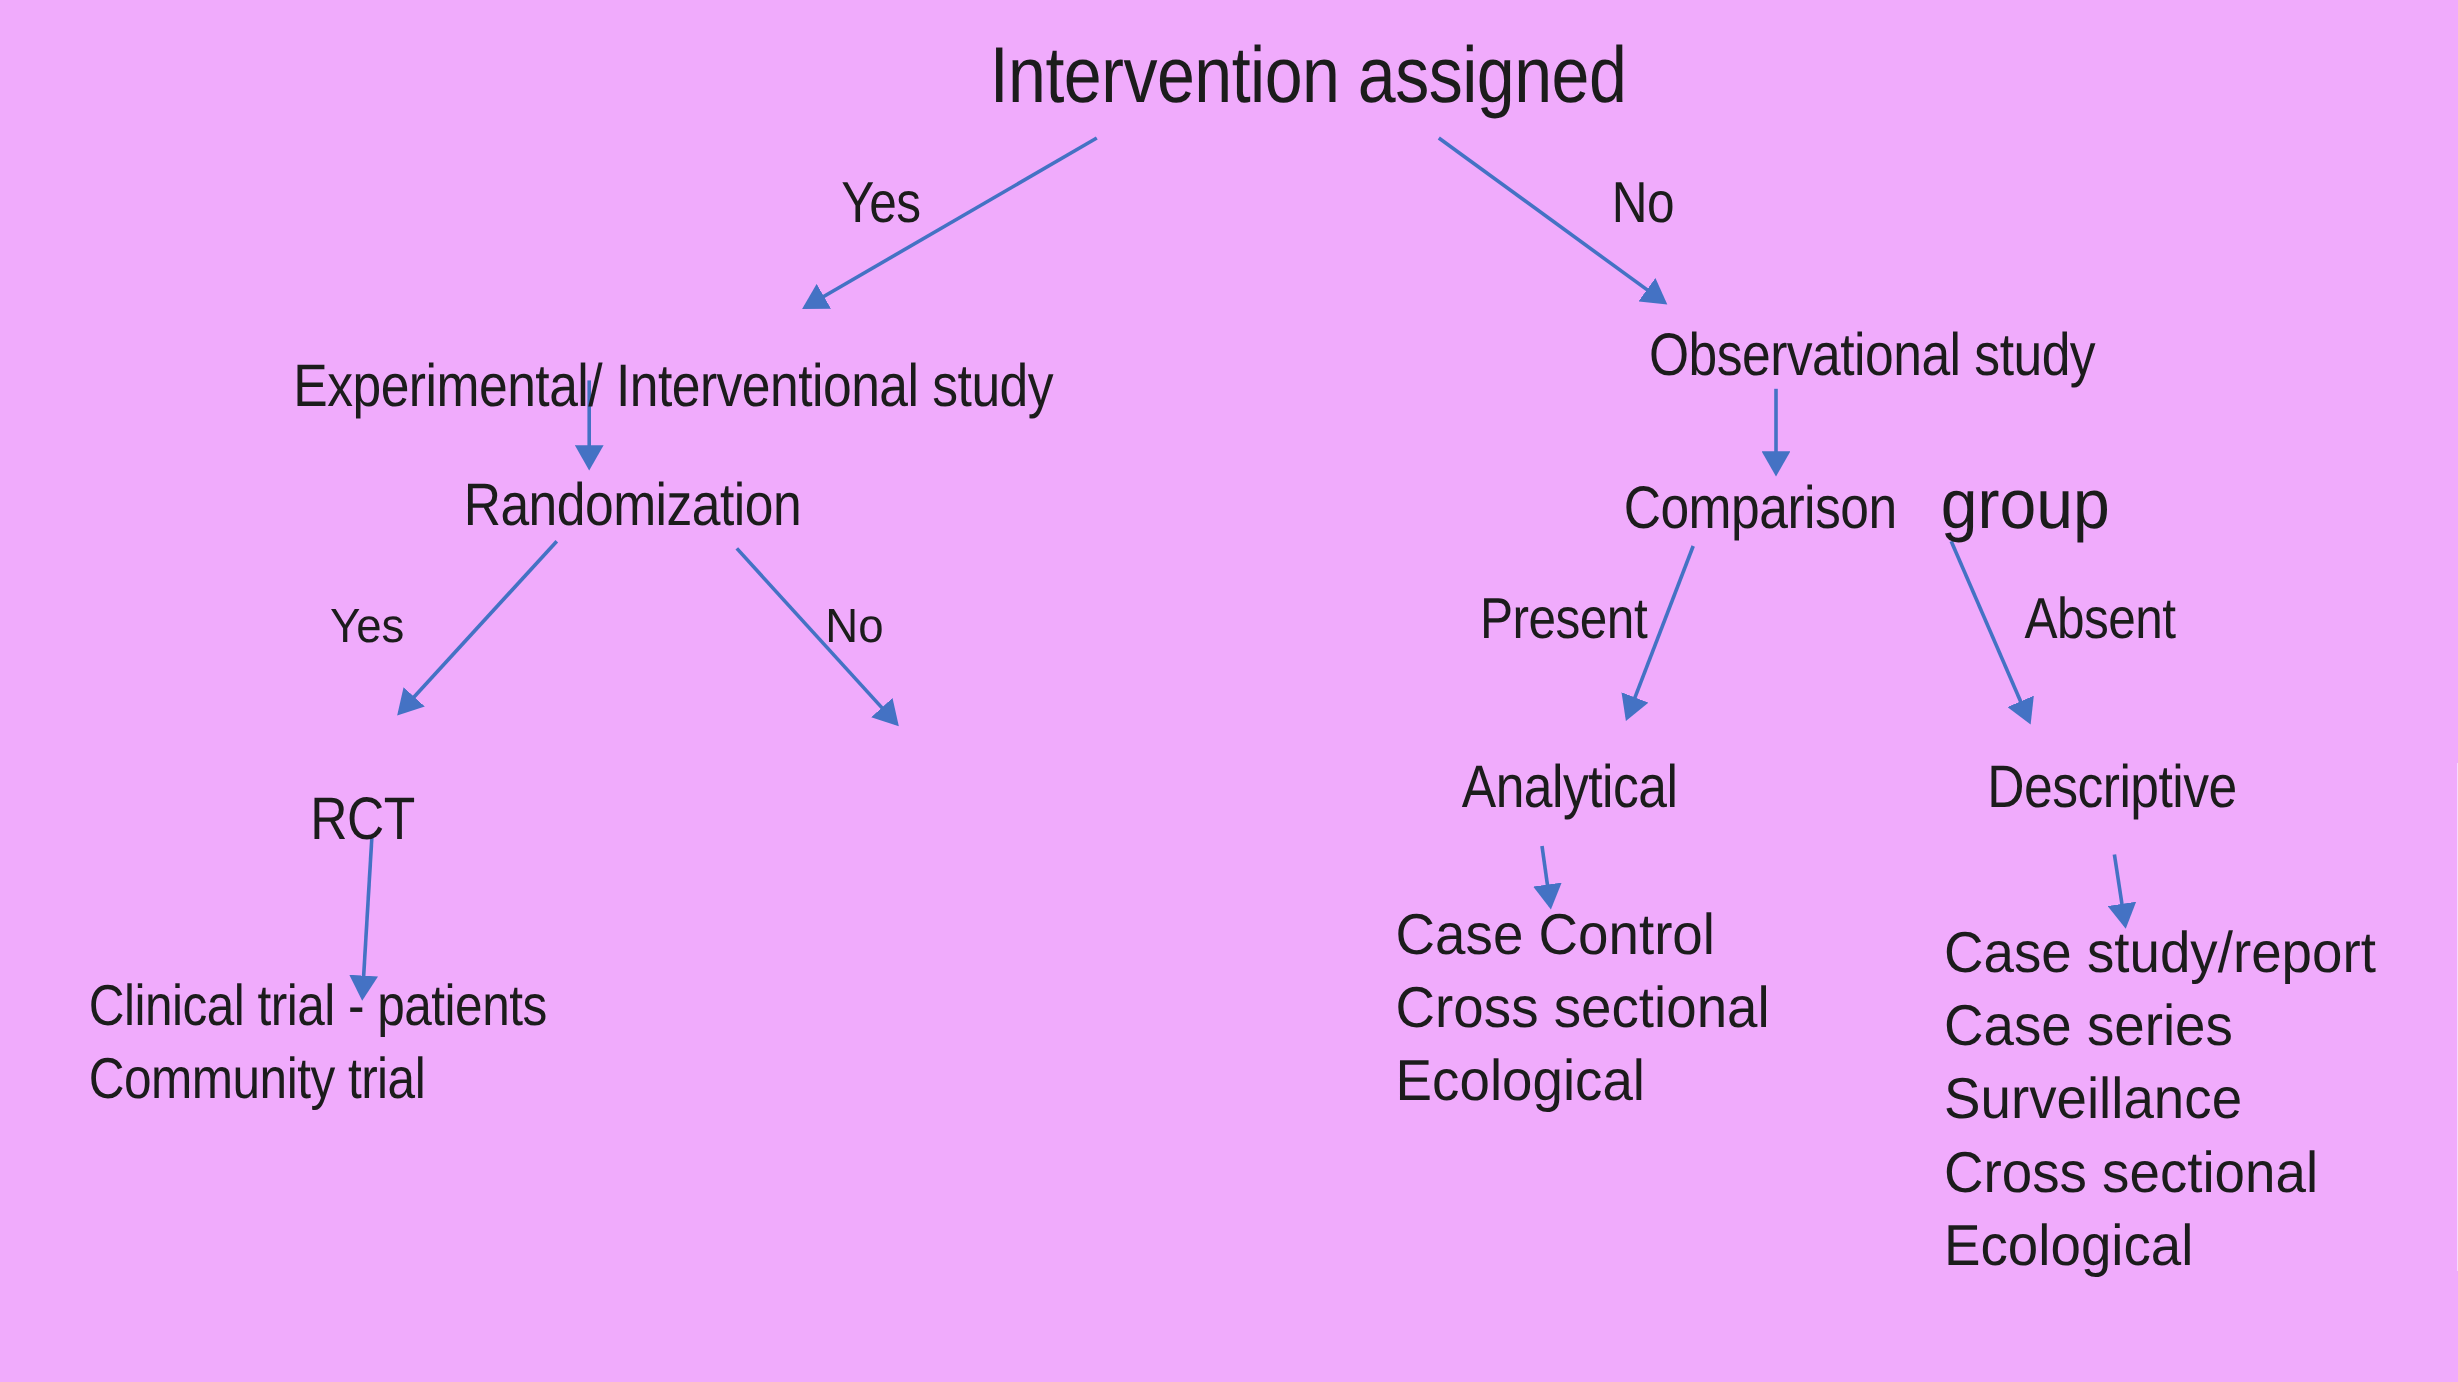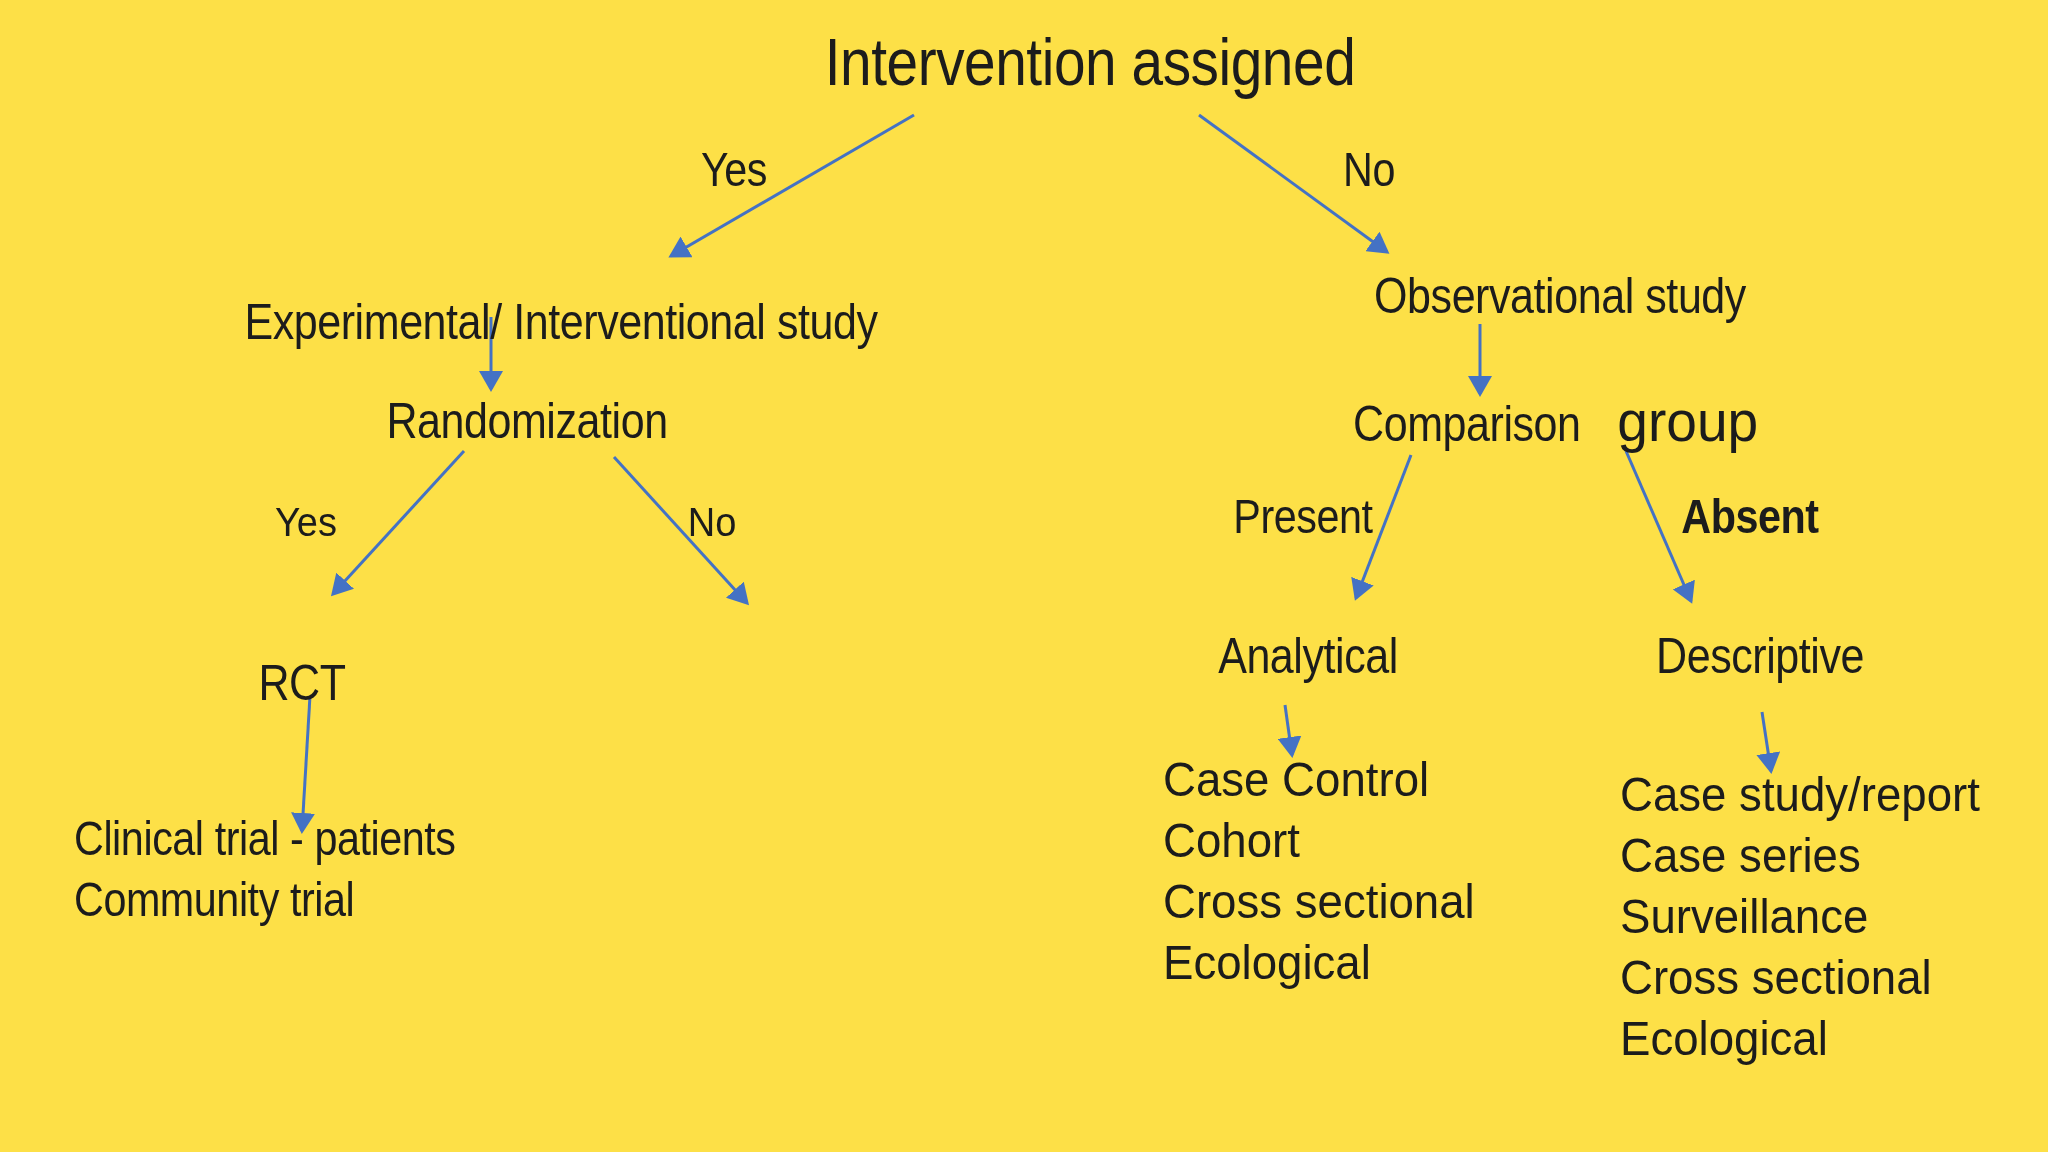--- a/index.html
+++ b/index.html
@@ -4,21 +4,21 @@
 <style>
   html, body {
     margin: 0;
     padding: 0;
     background: #ffffff;
   }
   .canvas {
     position: relative;
     width: 2048px;
     height: 1152px;
-    background: #fde047;
+    background: #f0abfc;
     font-family: "Liberation Sans", sans-serif;
     color: #1c1c1c;
     overflow: hidden;
   }
   .arrow-layer {
     position: absolute;
     left: 0; top: 0;
     width: 2048px; height: 1152px;
   }
   .node {
@@ -124,37 +124,34 @@
     <span class="tx">Observational study</span>
   </div>
 
   <div class="node f-node" style="left:1548px; top:421px;">
     <span class="tx narrow">Comparison</span><span class="tx semi grp-word f-group">group</span>
   </div>
 
   <div class="node narrow f-edge" style="left:1303px; top:517px;">
     <span class="tx">Present</span>
   </div>
-  <div class="node narrow f-edge" style="left:1750px; top:517px;font-weight:bold;">
+  <div class="node narrow f-edge" style="left:1750px; top:517px;">
     <span class="tx">Absent</span>
   </div>
 
   <div class="node narrow f-node" style="left:1308px; top:656px;">
     <span class="tx">Analytical</span>
   </div>
   <div class="node narrow f-node" style="left:1760px; top:656px;">
     <span class="tx">Descriptive</span>
   </div>
 
   <div class="list f-list" style="left:1163px; top:752px;">
     <div class="line">
         <span class="tx semi">Case Control</span>
-      </div>
-    <div class="line">
-        <span class="tx semi">Cohort</span>
       </div>
     <div class="line">
         <span class="tx semi">Cross sectional</span>
       </div>
     <div class="line">
         <span class="tx semi">Ecological</span>
       </div>
   </div>
 
   <div class="list f-list" style="left:1620px; top:767px;">

